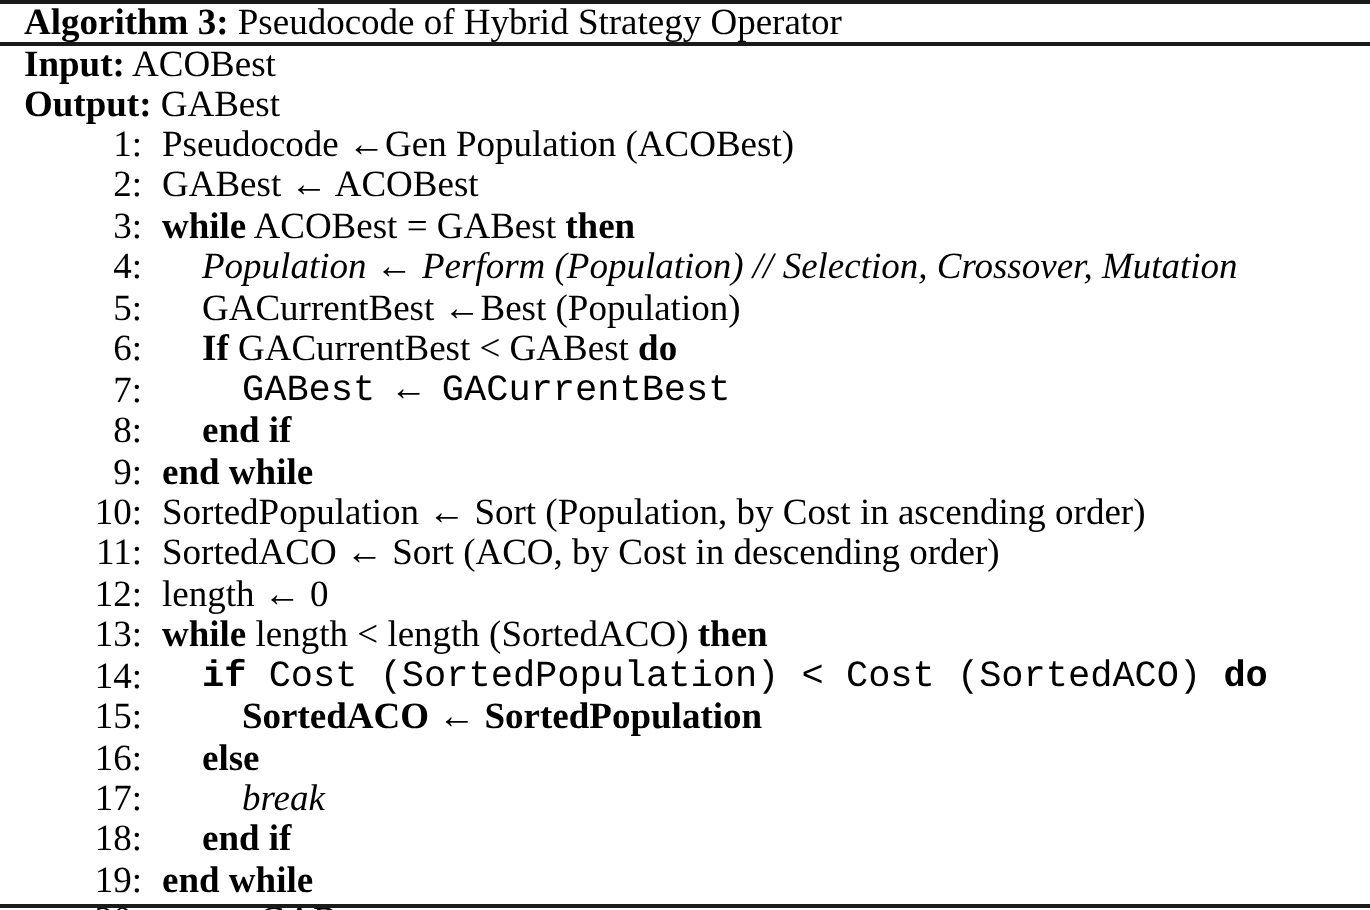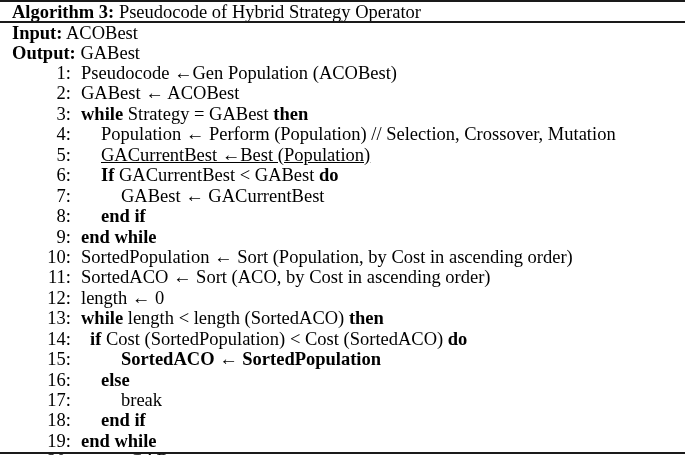--- a/index.html
+++ b/index.html
@@ -38,77 +38,77 @@
       <div class="line">
         <span class="lnwrap">1:</span>
         <span class="code" style="left: 81px;"><span style="white-space: pre;">Pseudocode ←Gen Population (ACOBest)</span></span>
       </div>
       <div class="line">
         <span class="lnwrap">2:</span>
         <span class="code" style="left: 81px;"><span style="white-space: pre;">GABest ← ACOBest</span></span>
       </div>
       <div class="line">
         <span class="lnwrap">3:</span>
-        <span class="code" style="left: 81px;"><span class="b" style="white-space: pre;">while</span><span style="white-space: pre;"> Strategy = GABest </span><span class="b" style="white-space: pre;">then</span></span>
+        <span class="code" style="left: 81px;"><span class="b" style="white-space: pre;">while</span><span style="white-space: pre;"> ACOBest = GABest </span><span class="b" style="white-space: pre;">then</span></span>
       </div>
       <div class="line">
         <span class="lnwrap">4:</span>
-        <span class="code" style="left: 101px;"><span style="white-space: pre;">Population ← Perform (Population) // Selection, Crossover, Mutation</span></span>
+        <span class="code" style="left: 101px;"><span style="white-space: pre; font-style: italic;">Population ← Perform (Population) // Selection, Crossover, Mutation</span></span>
       </div>
       <div class="line">
         <span class="lnwrap">5:</span>
-        <span class="code" style="left: 101px; text-decoration: underline;"><span style="white-space: pre;">GACurrentBest ←Best (Population)</span></span>
+        <span class="code" style="left: 101px;"><span style="white-space: pre;">GACurrentBest ←Best (Population)</span></span>
       </div>
       <div class="line">
         <span class="lnwrap">6:</span>
         <span class="code" style="left: 101px;"><span class="b" style="white-space: pre;">If</span><span style="white-space: pre;"> GACurrentBest &lt; GABest </span><span class="b" style="white-space: pre;">do</span></span>
       </div>
       <div class="line">
         <span class="lnwrap">7:</span>
-        <span class="code" style="left: 121px;"><span style="white-space: pre;">GABest ← GACurrentBest</span></span>
+        <span class="code" style="left: 121px; font-family: Liberation Mono, monospace;"><span style="white-space: pre;">GABest ← GACurrentBest</span></span>
       </div>
       <div class="line">
         <span class="lnwrap">8:</span>
         <span class="code" style="left: 101px;"><span class="b" style="white-space: pre;">end if</span></span>
       </div>
       <div class="line">
         <span class="lnwrap">9:</span>
         <span class="code" style="left: 81px;"><span class="b" style="white-space: pre;">end while</span></span>
       </div>
       <div class="line">
         <span class="lnwrap">10:</span>
         <span class="code" style="left: 81px;"><span style="white-space: pre; text-align: center;">SortedPopulation ← Sort (Population, by Cost in ascending order)</span></span>
       </div>
       <div class="line">
         <span class="lnwrap">11:</span>
-        <span class="code" style="left: 81px;"><span style="white-space: pre;">SortedACO ← Sort (ACO, by Cost in ascending order)</span></span>
+        <span class="code" style="left: 81px;"><span style="white-space: pre;">SortedACO ← Sort (ACO, by Cost in descending order)</span></span>
       </div>
       <div class="line">
         <span class="lnwrap">12:</span>
         <span class="code" style="left: 81px;"><span style="white-space: pre;">length ← 0</span></span>
       </div>
       <div class="line">
         <span class="lnwrap">13:</span>
         <span class="code" style="left: 81px;"><span class="b" style="white-space: pre;">while</span><span style="white-space: pre;"> length &lt; length (SortedACO) </span><span class="b" style="white-space: pre;">then</span></span>
       </div>
       <div class="line">
         <span class="lnwrap">14:</span>
-        <span class="code" style="left: 90px;"><span class="b" style="white-space: pre;">if</span><span style="white-space: pre;"> Cost (SortedPopulation) &lt; Cost (SortedACO) </span><span class="b" style="white-space: pre;">do</span></span>
+        <span class="code" style="left: 101px; font-family: Liberation Mono, monospace;"><span class="b" style="white-space: pre;">if</span><span style="white-space: pre;"> Cost (SortedPopulation) &lt; Cost (SortedACO) </span><span class="b" style="white-space: pre;">do</span></span>
       </div>
       <div class="line">
         <span class="lnwrap">15:</span>
         <span class="code" style="left: 121px; font-weight: bold;"><span style="white-space: pre;">SortedACO ← SortedPopulation</span></span>
       </div>
       <div class="line">
         <span class="lnwrap">16:</span>
         <span class="code" style="left: 101px; text-align: center;"><span class="b" style="white-space: pre;">else</span></span>
       </div>
       <div class="line">
         <span class="lnwrap">17:</span>
-        <span class="code" style="left: 121px;"><span style="white-space: pre;">break</span></span>
+        <span class="code" style="left: 121px;"><span style="white-space: pre; font-style: italic;">break</span></span>
       </div>
       <div class="line">
         <span class="lnwrap">18:</span>
         <span class="code" style="left: 101px;"><span class="b" style="white-space: pre;">end if</span></span>
       </div>
       <div class="line">
         <span class="lnwrap">19:</span>
         <span class="code" style="left: 81px;"><span class="b" style="white-space: pre;">end while</span></span>
       </div>
       <div class="line">

